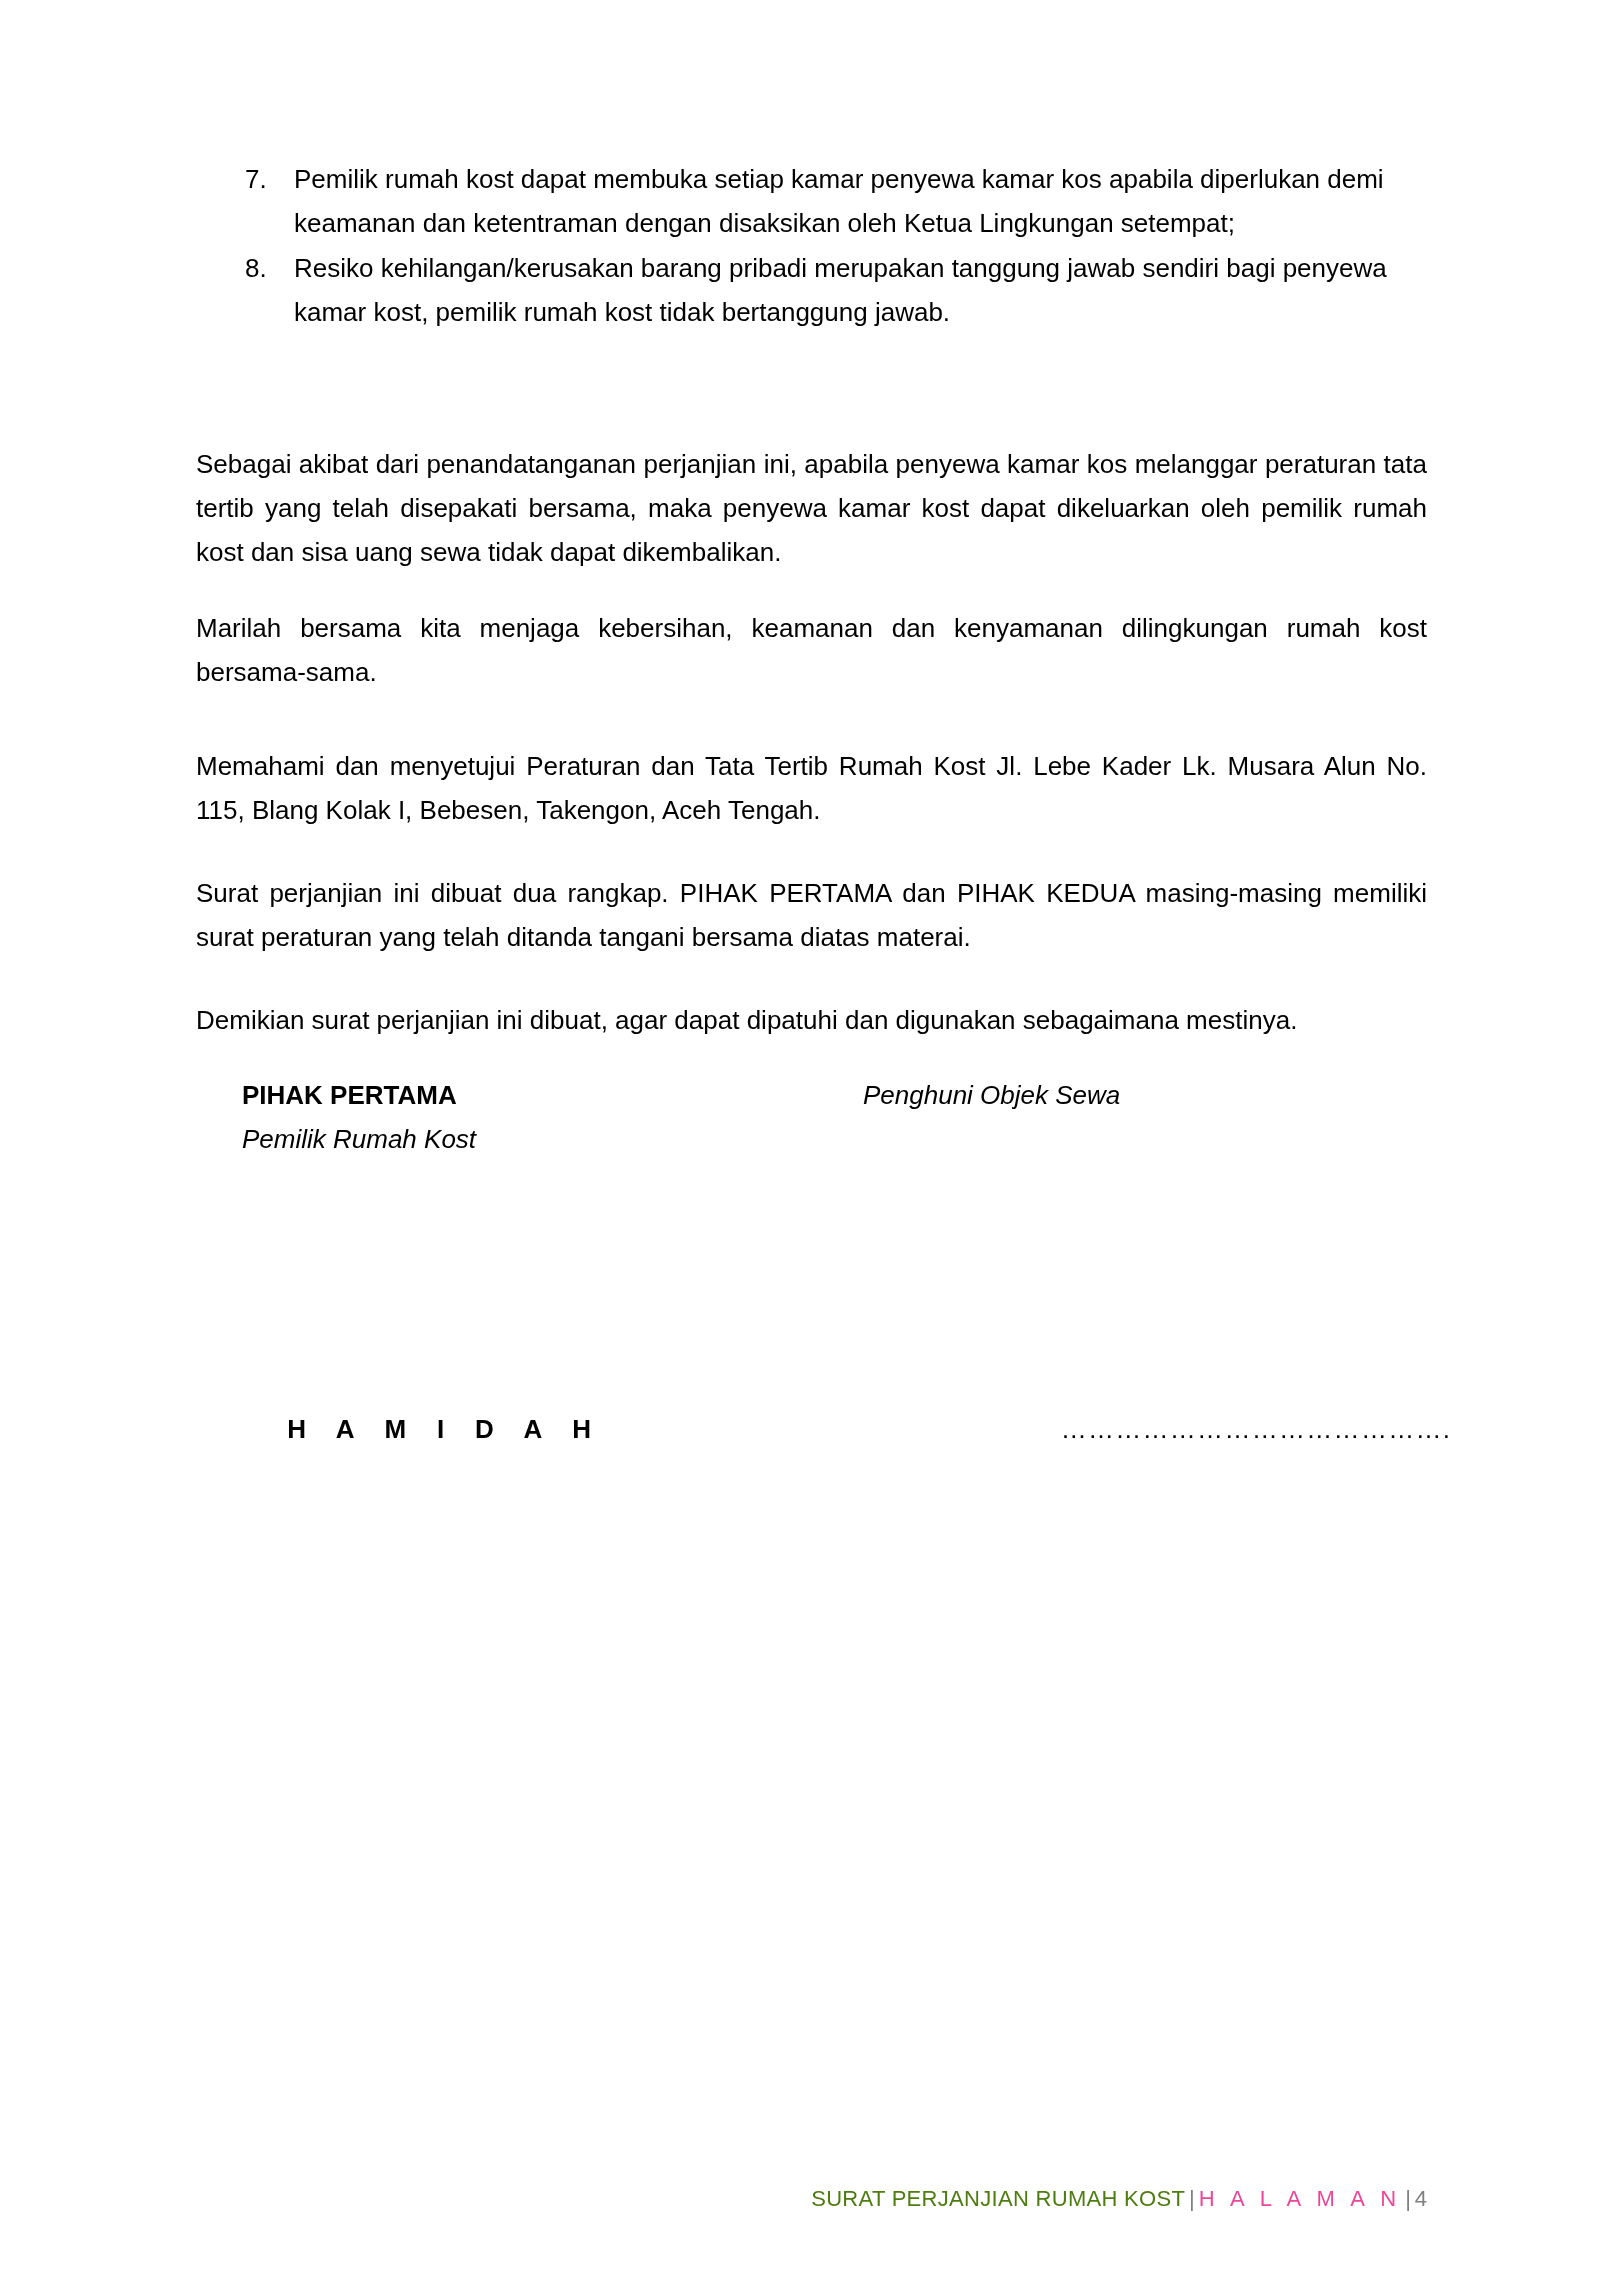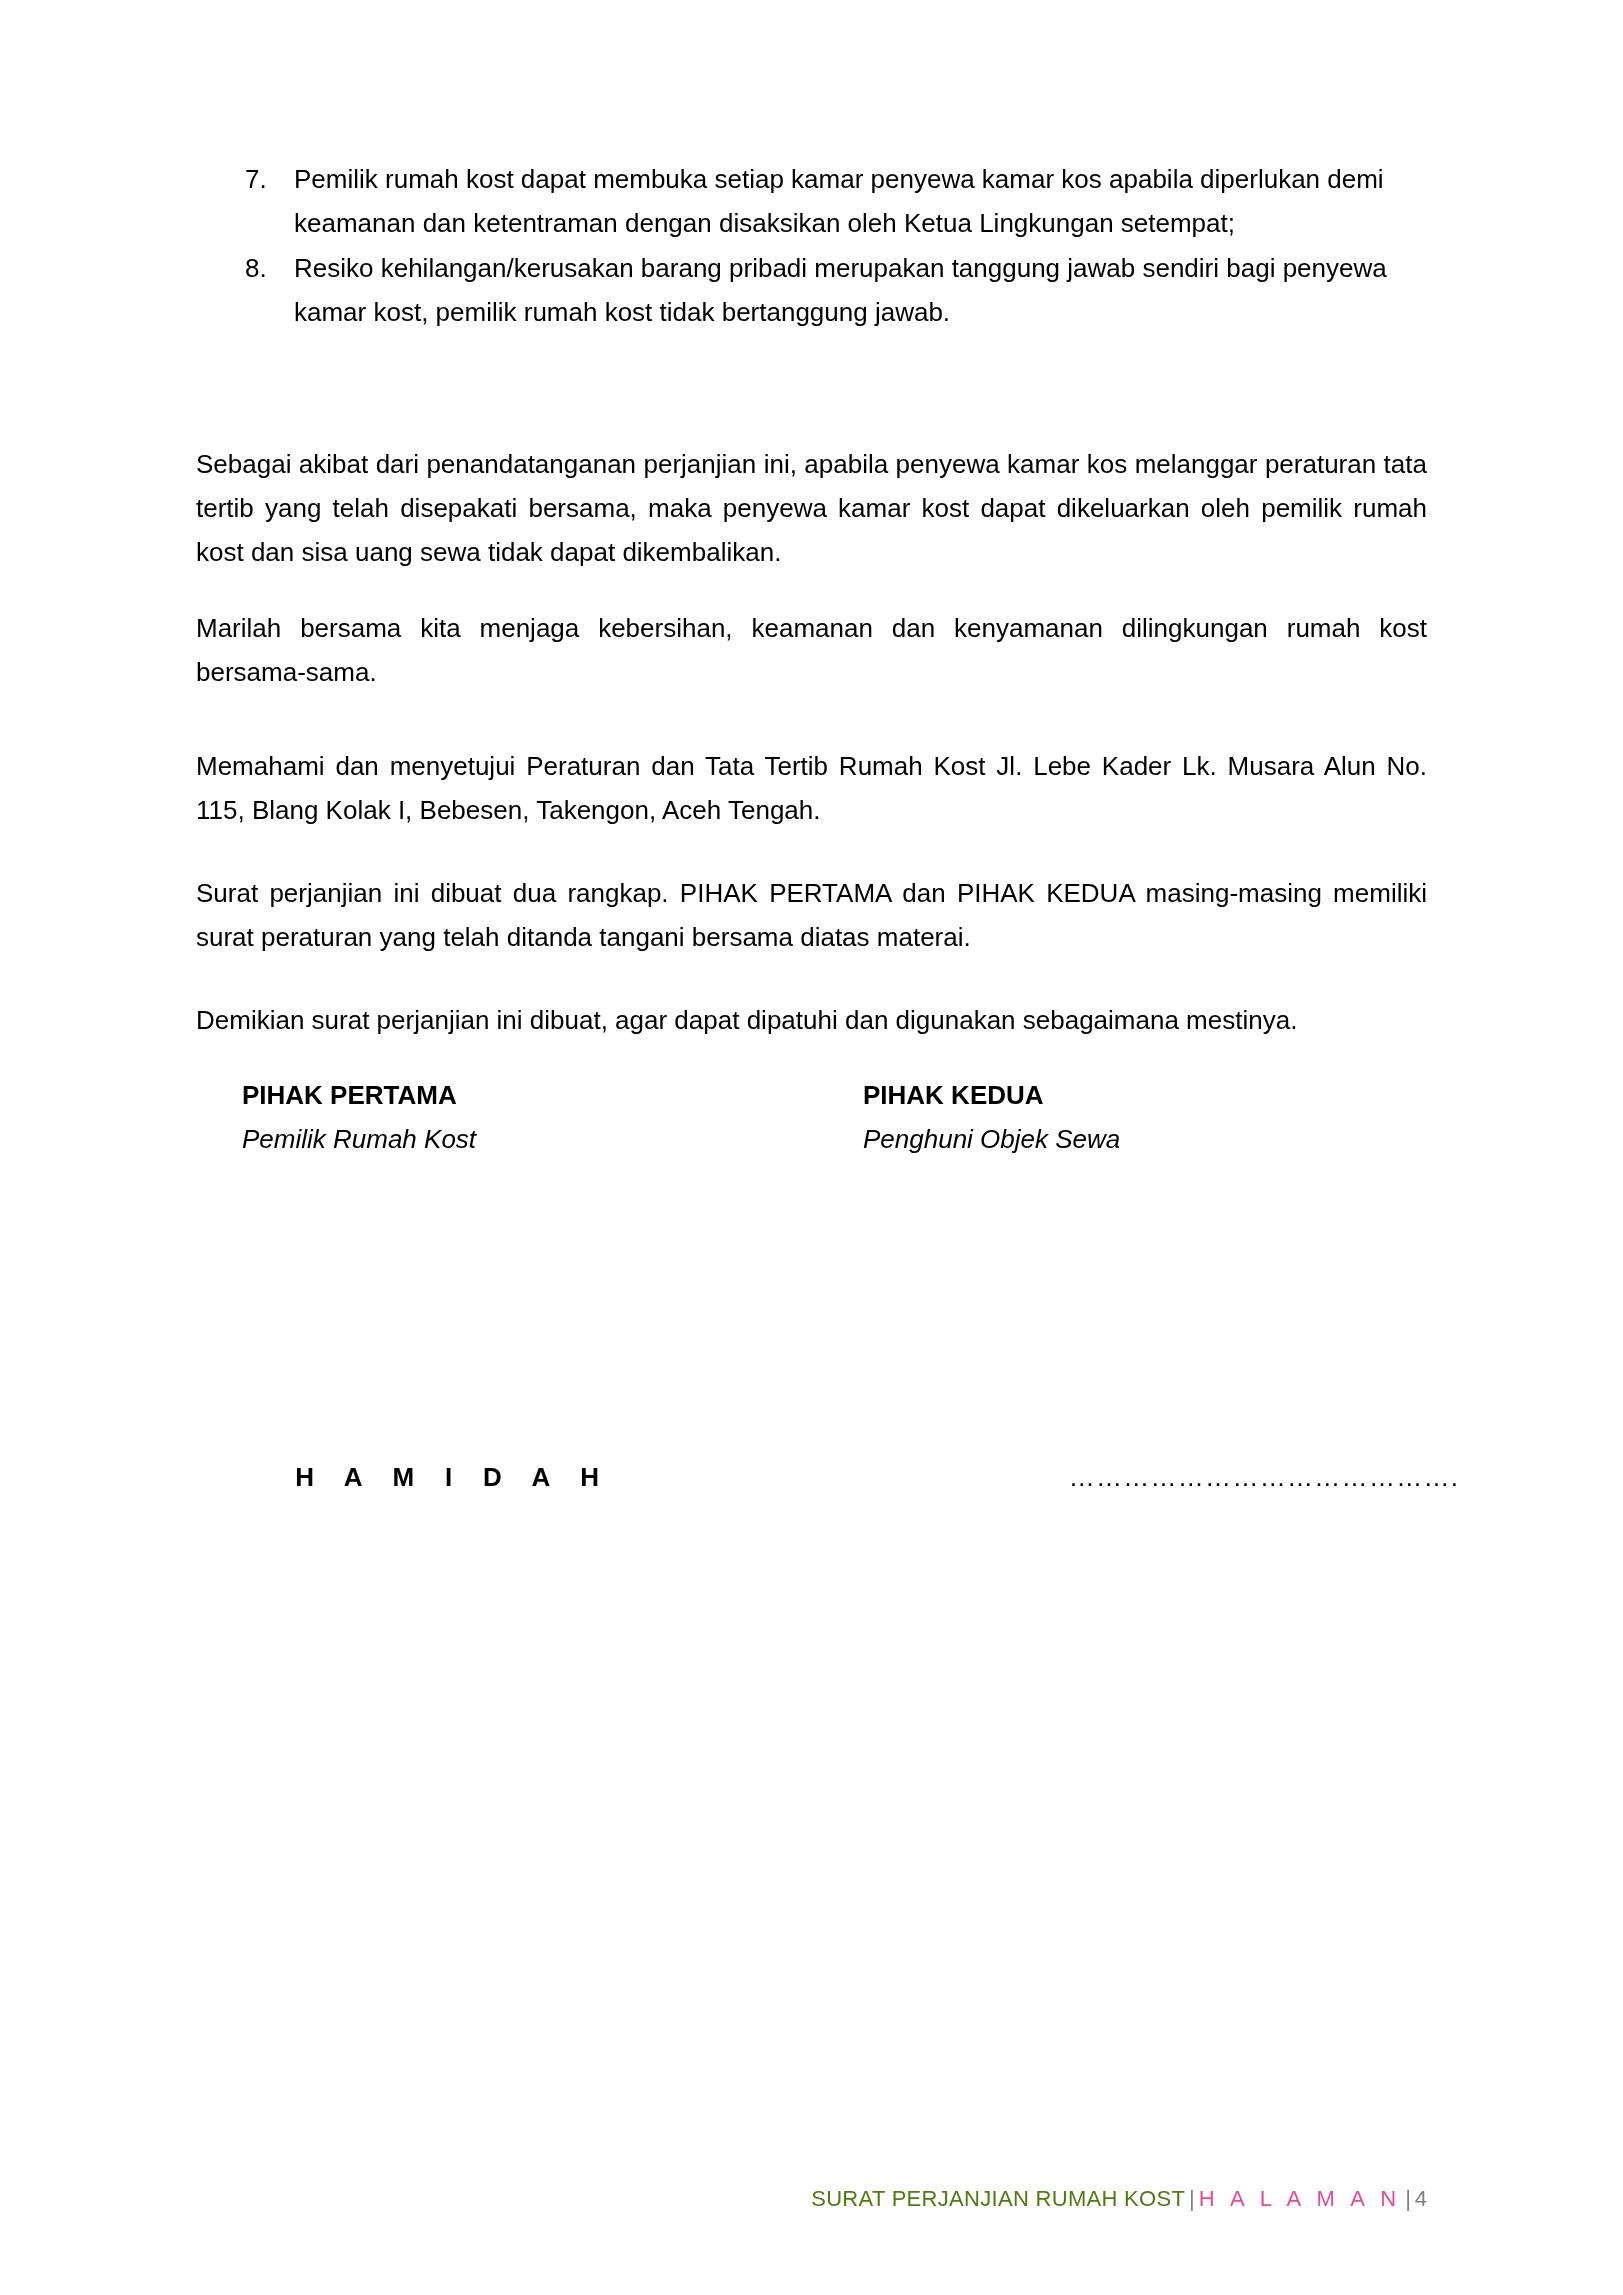--- a/index.html
+++ b/index.html
@@ -96,24 +96,23 @@
   .sigrole {
     font-size: 26px;
     font-style: italic;
     line-height: 44px;
     display: block;
   }
 
   .signame-row {
     position: absolute;
     top: 334px;
-    left: 8px;
+    left: 0;
     width: 1231px;
     height: 52px;
-    margin-top: 48px;
   }
   .signame {
     position: absolute;
     left: 46px;
     width: 406px;
     text-align: center;
     font-size: 26px;
     font-weight: bold;
     letter-spacing: 11.8px;
     line-height: 44px;
@@ -187,21 +186,20 @@
     <p class="para nojustify" style="top:972px;">Demikian surat perjanjian ini dibuat, agar dapat dipatuhi dan digunakan sebagaimana mestinya.</p>
 
     <div class="sigblock">
 
       <div class="sigcol left">
         <span class="sigtitle">PIHAK PERTAMA</span>
         <span class="sigrole">Pemilik Rumah Kost</span>
       </div>
 
       <div class="sigcol right">
-        <span class="sigtitle">PIHAK KEDUA</span>
         <span class="sigrole">Penghuni Objek Sewa</span>
       </div>
 
       <div class="signame-row">
         <span class="signame">H A M I D A H</span>
         <span class="sigdots">…………………………………….</span>
       </div>
 
     </div>
 

